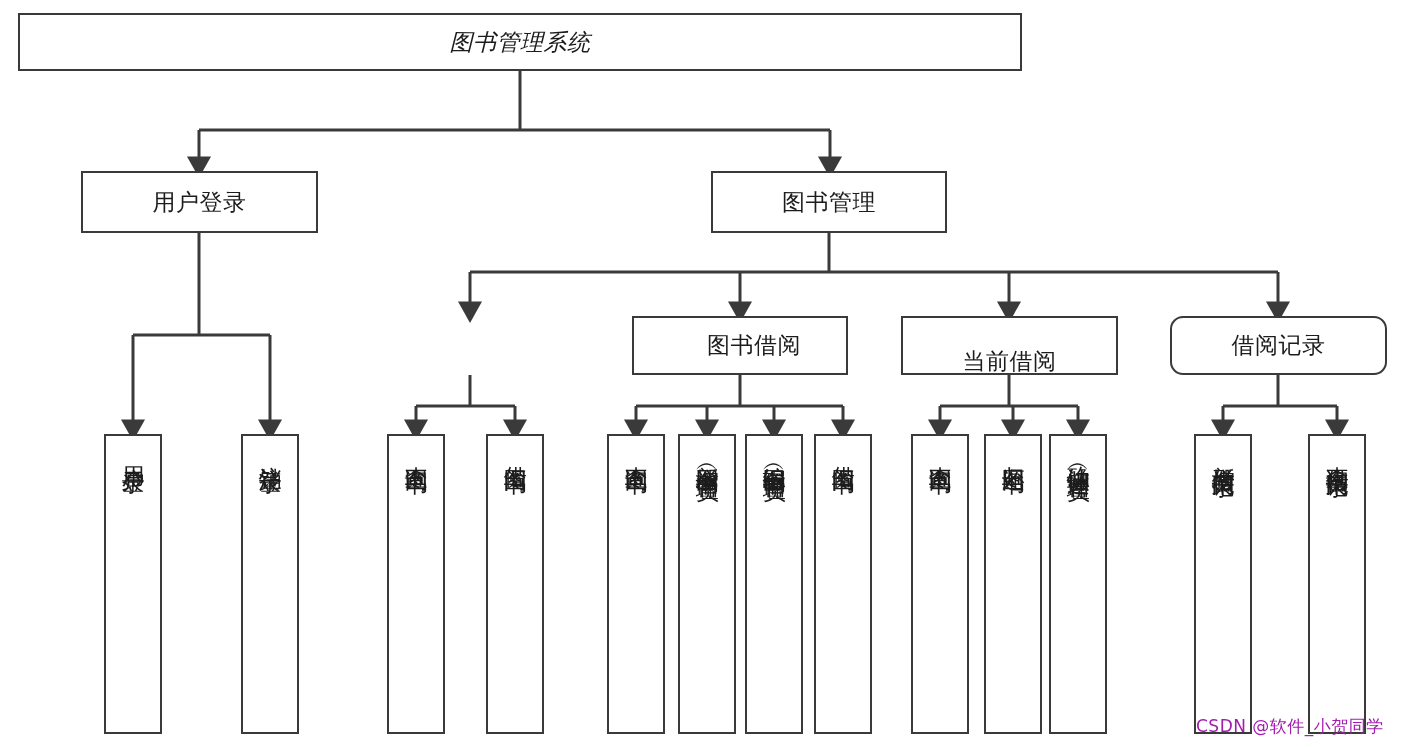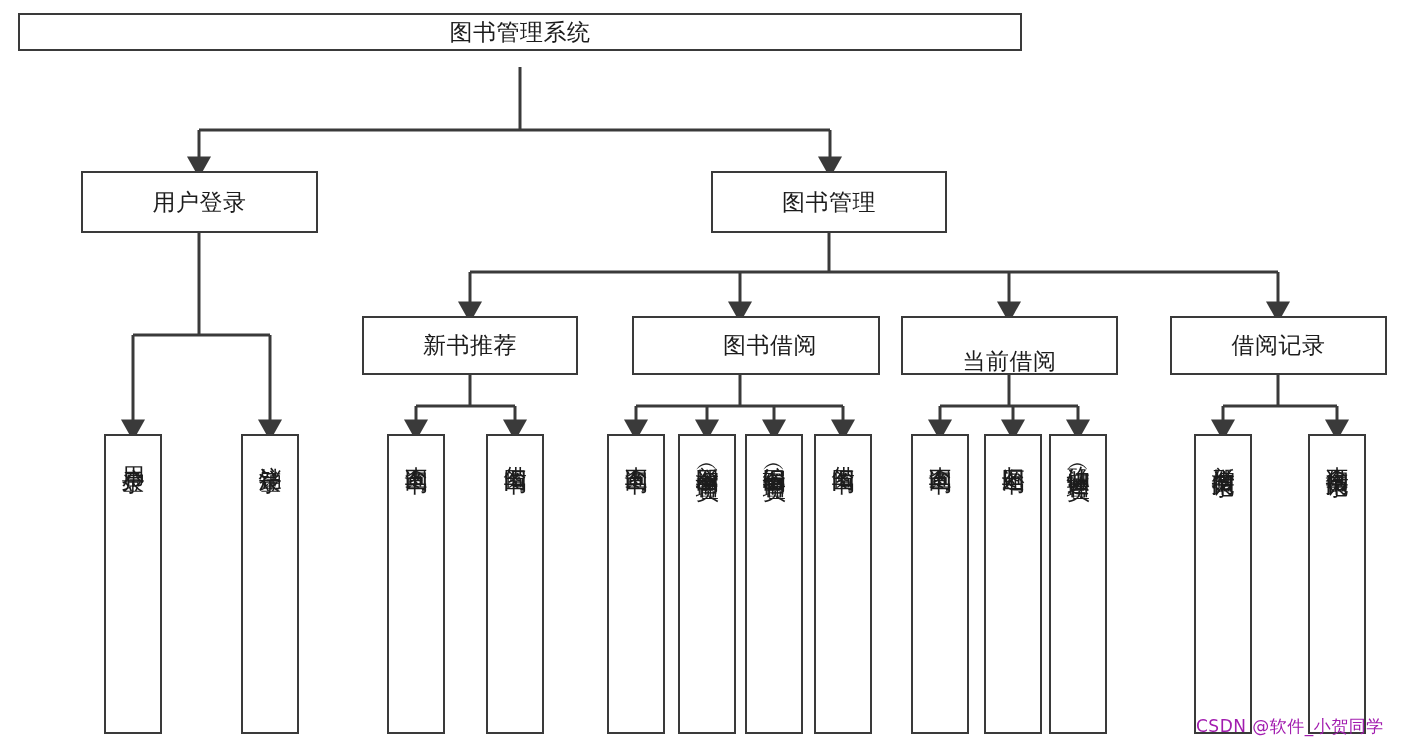--- a/index.html
+++ b/index.html
@@ -110,41 +110,38 @@
       <path d="M1013,406 L1013,426" marker-end="url(#arrowhead)"></path>
       <path d="M1078,406 L1078,426" marker-end="url(#arrowhead)"></path>
 
       <path d="M1278,375 L1278,406"></path>
       <path d="M1223,406 L1337,406"></path>
       <path d="M1223,406 L1223,426" marker-end="url(#arrowhead)"></path>
       <path d="M1337,406 L1337,426" marker-end="url(#arrowhead)"></path>
     </g>
   </svg>
 
-  <div class="node node-h" style="left: 18px; top: 13px; width: 1004px; height: 38px;">
+  <div class="node node-h" style="left: 18px; top: 13px; width: 1004px; height: 58px; font-style: italic;">
     <span>图书管理系统</span>
   </div>
 
   <div class="node node-h" style="left: 81px; top: 171px; width: 237px; height: 62px;">
     <span>用户登录</span>
   </div>
   <div class="node node-h" style="left: 711px; top: 171px; width: 236px; height: 62px; text-align: center;">
     <span>图书管理</span>
   </div>
 
-  <div class="node node-h" style="left: 362px; top: 316px; width: 216px; height: 59px;">
-    <span>新书推荐</span>
-  </div>
-  <div class="node node-h" style="left: 632px; top: 316px; width: 248px; height: 59px; padding-left: 28px;">
+  <div class="node node-h" style="left: 632px; top: 316px; width: 216px; height: 59px; padding-left: 28px;">
     <span>图书借阅</span>
   </div>
   <div class="node node-h" style="left: 901px; top: 316px; width: 217px; height: 59px; align-items: flex-end;">
     <span>当前借阅</span>
   </div>
-  <div class="node node-h" style="left: 1170px; top: 316px; width: 217px; height: 59px;">
+  <div class="node node-h" style="left: 1170px; top: 316px; width: 217px; height: 59px; border-radius: 13px;">
     <span>借阅记录</span>
   </div>
 
   <div class="node node-v" style="left: 104px; top: 434px; width: 58px; height: 300px;">
     <span class="vtext">用户登录</span>
   </div>
   <div class="node node-v" style="left: 241px; top: 434px; width: 58px; height: 300px;">
     <span class="vtext">注销登录</span>
   </div>
   <div class="node node-v" style="left: 387px; top: 434px; width: 58px; height: 300px;">

